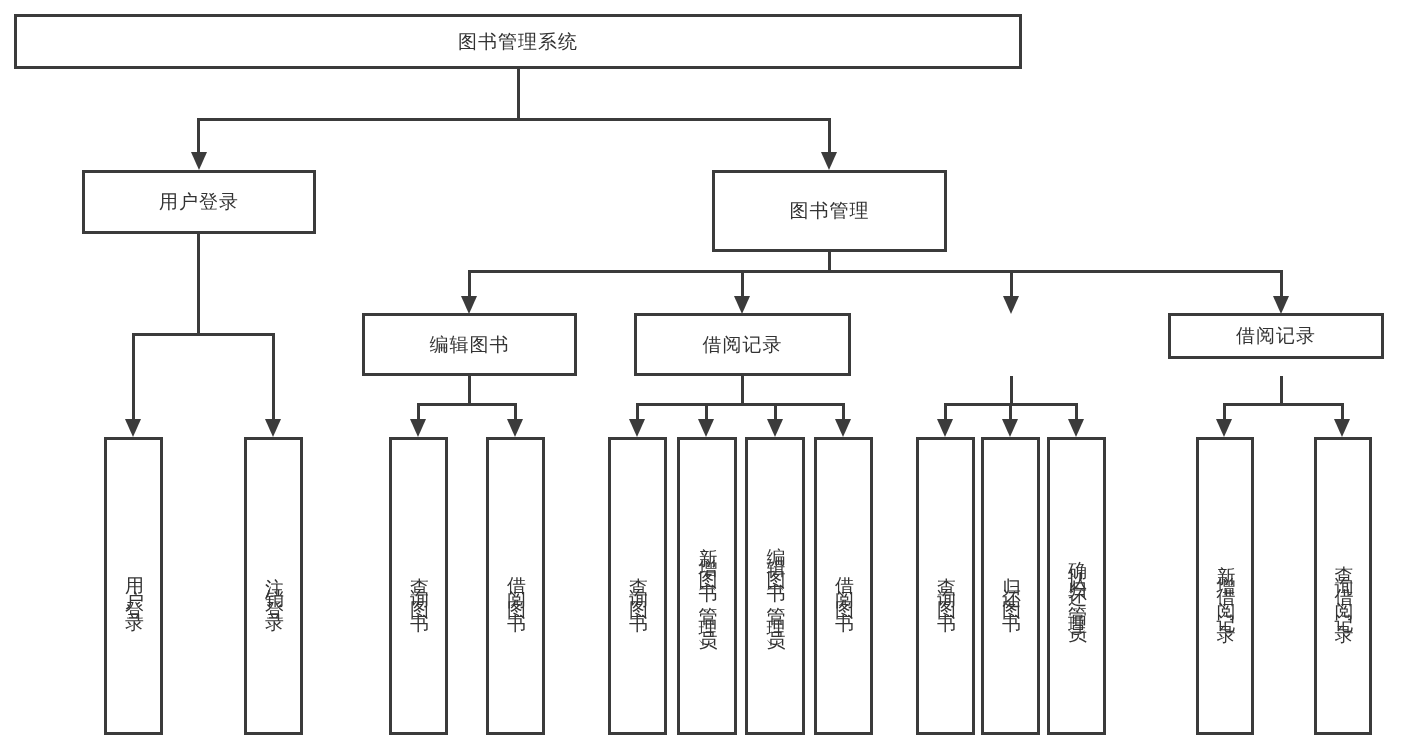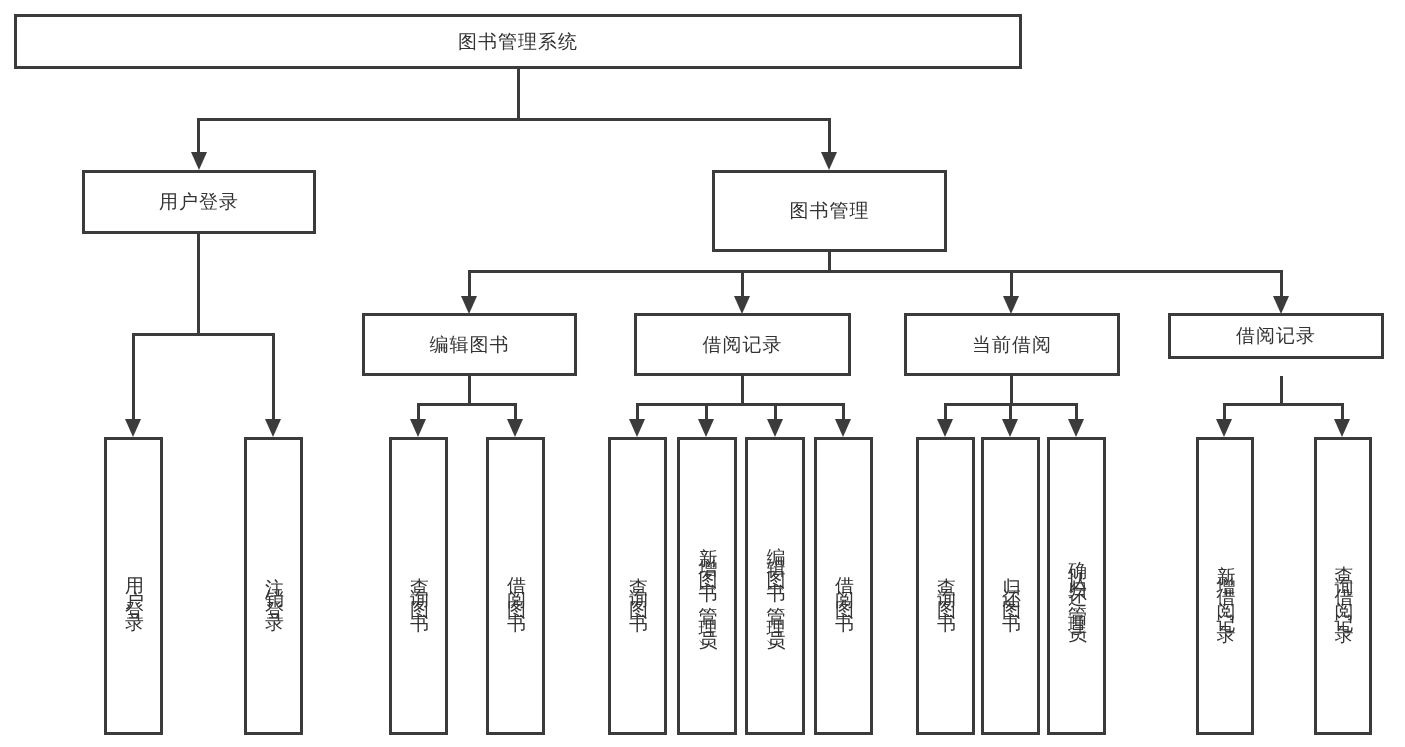--- a/index.html
+++ b/index.html
@@ -121,21 +121,20 @@
   <div class="vl" style="left:1341px;top:403px;height:18px"></div>
   <div class="arr" style="left:1334px;top:419px"></div>
 
   <div class="hbox" style="left:14px;top:14px;width:1008px;height:55px">图书管理系统</div>
 
   <div class="hbox" style="left:82px;top:170px;width:234px;height:64px">用户登录</div>
   <div class="hbox" style="left:712px;top:170px;width:235px;height:82px">图书管理</div>
 
   <div class="hbox" style="left:362px;top:313px;width:215px;height:63px">编辑图书</div>
   <div class="hbox" style="left:634px;top:313px;width:217px;height:63px">借阅记录</div>
-  <div class="hbox" style="left:904px;top:313px;width:216px;height:63px">当前借阅</div>
   <div class="hbox" style="left:1168px;top:313px;width:216px;height:46px">借阅记录</div>
 
   <div class="vbox" style="left:104px;top:437px;width:59px;height:298px">用户登录</div>
   <div class="vbox" style="left:244px;top:437px;width:59px;height:298px">注销登录</div>
 
   <div class="vbox" style="left:389px;top:437px;width:59px;height:298px">查询图书</div>
   <div class="vbox" style="left:486px;top:437px;width:59px;height:298px">借阅图书</div>
 
   <div class="vbox" style="left:608px;top:437px;width:59px;height:298px">查询图书</div>
   <div class="vbox" style="left:677px;top:437px;width:60px;height:298px">新增图书（管理员）</div>

